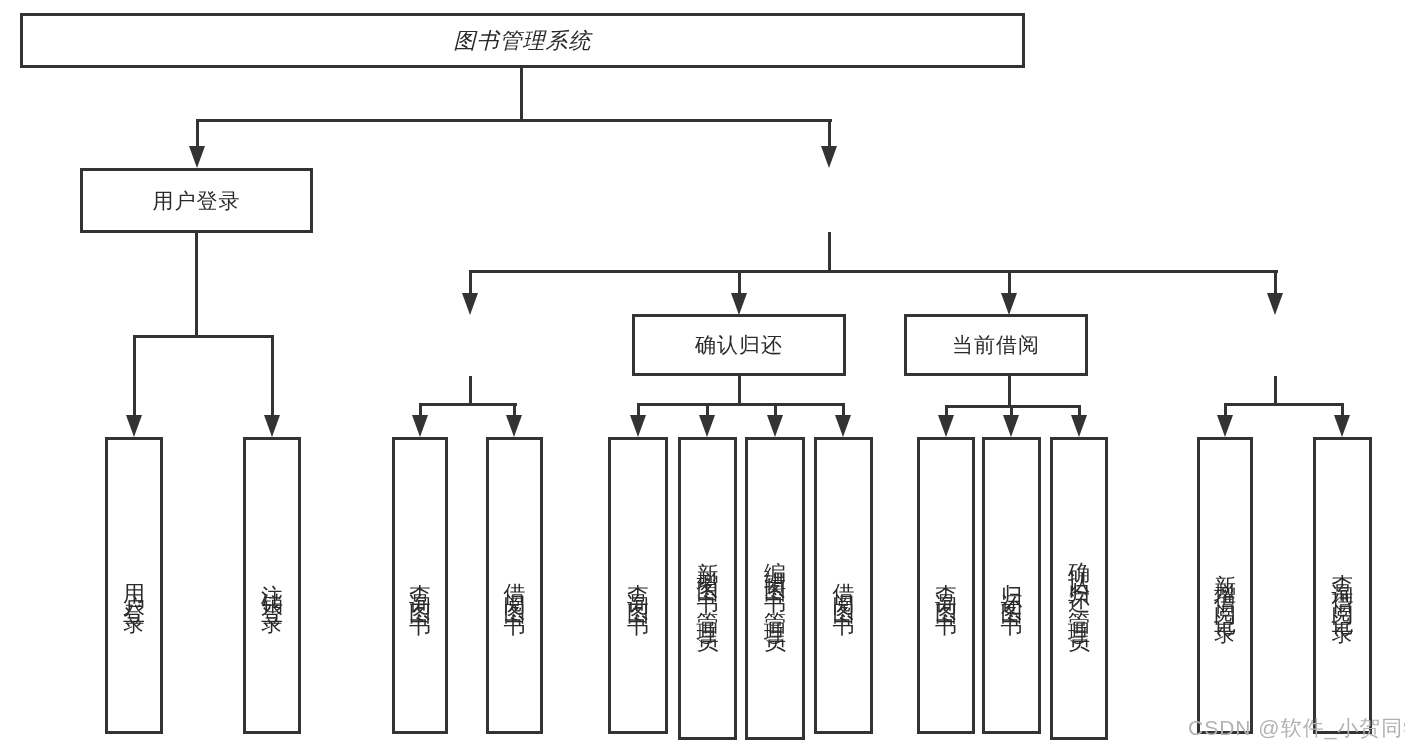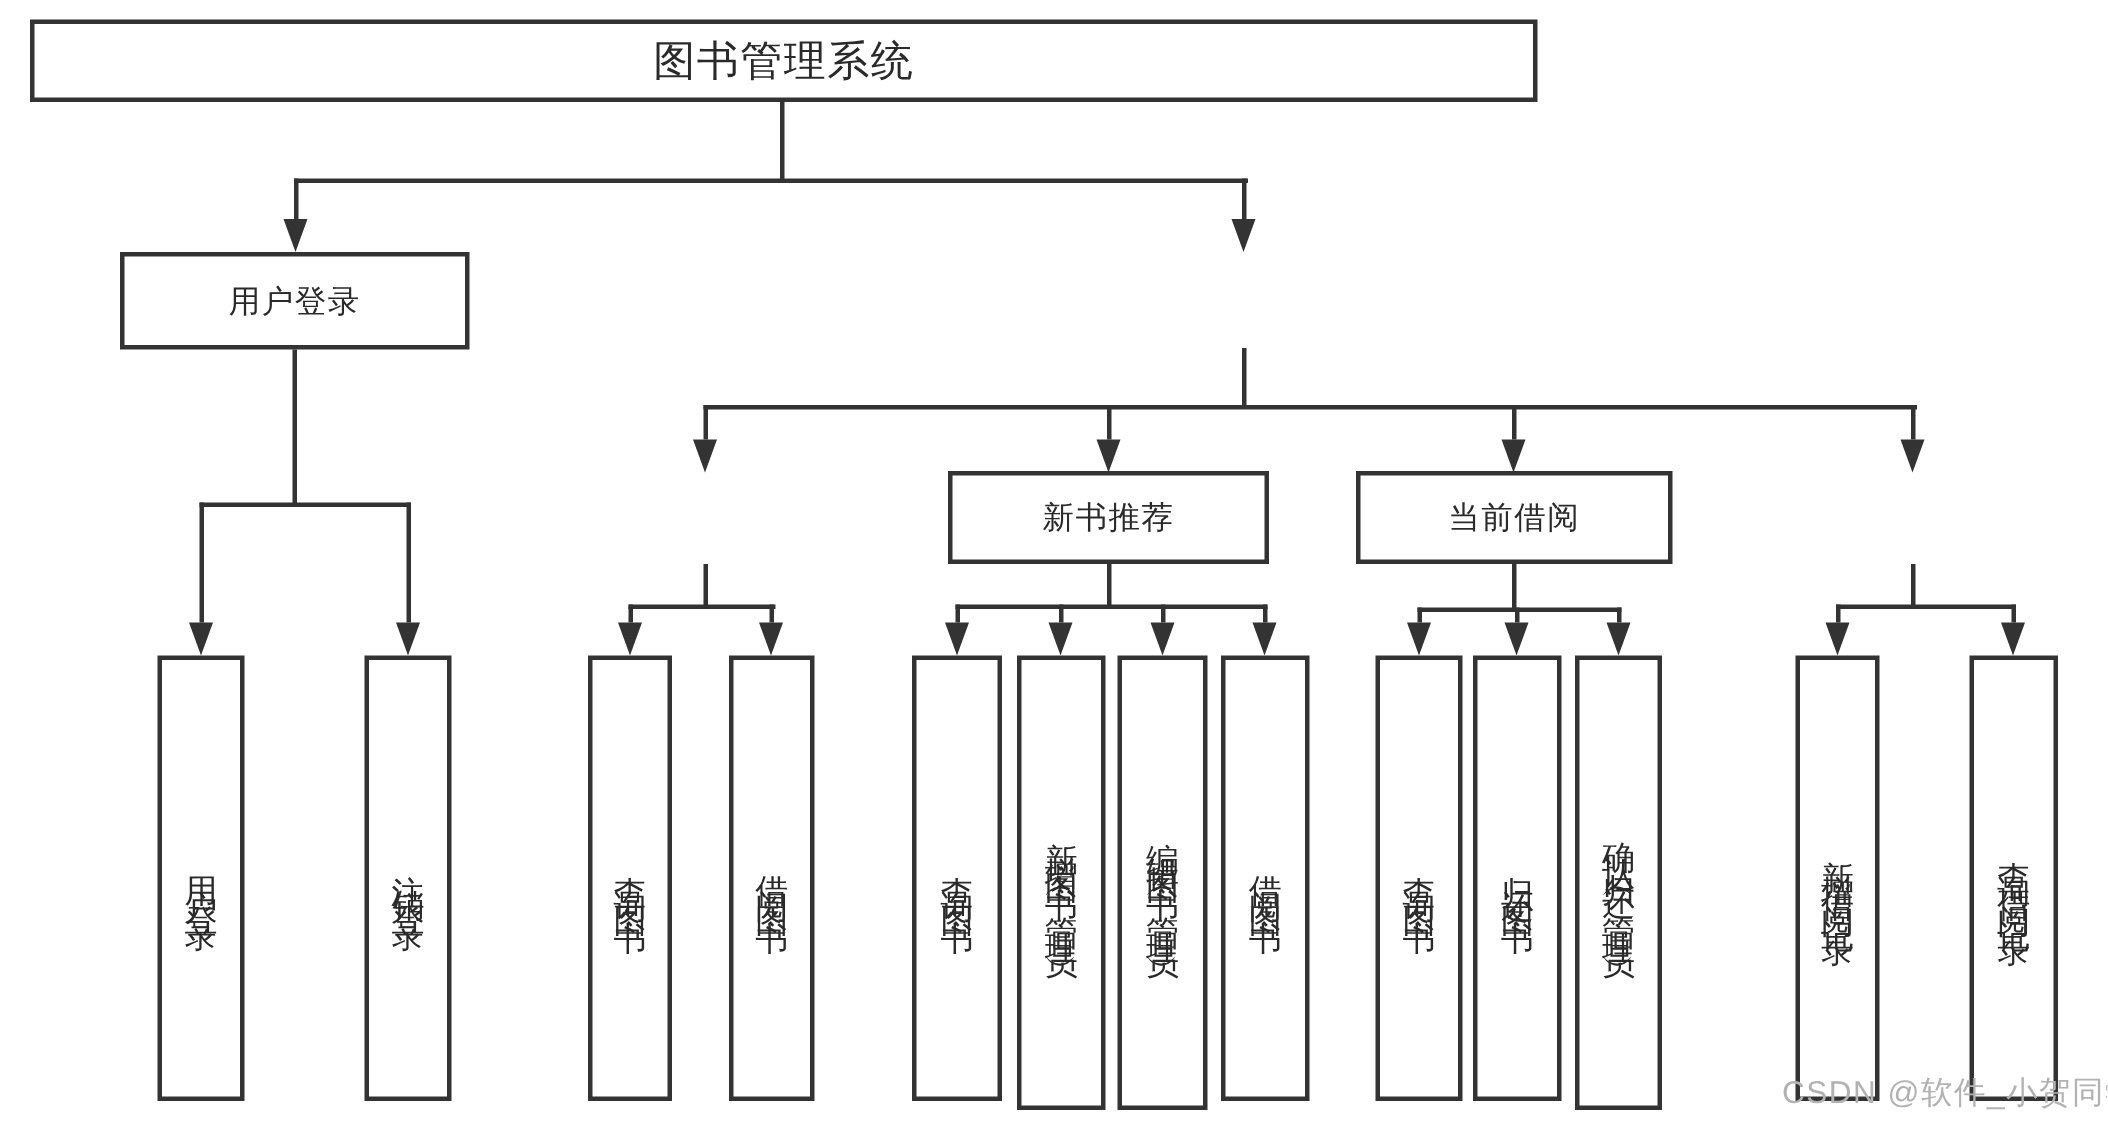--- a/index.html
+++ b/index.html
@@ -11,21 +11,21 @@
   html,body{margin:0;padding:0;background:var(--bg);}
   #chart{
     position:relative;width:1405px;height:747px;background:var(--bg);
     font-family:"Liberation Sans", sans-serif;color:var(--text);overflow:hidden;
   }
   .hnode{
     position:absolute;box-sizing:border-box;border:3px solid var(--line);
     background:var(--bg);display:flex;align-items:center;justify-content:center;
     font-size:21px;letter-spacing:1px;white-space:nowrap;
   }
-  .hnode.root{font-size:28px;}
+  .hnode.root{font-size:22px;font-style:italic;}
   .vnode{
     position:absolute;box-sizing:border-box;border:3px solid var(--line);
     background:var(--bg);display:flex;align-items:center;justify-content:center;
   }
   .vtext{
     writing-mode:vertical-lr;text-orientation:mixed;
     font-size:22px;line-height:1;letter-spacing:10px;
   }
   .vl,.hl{position:absolute;background:var(--line);}
   .arrow{
@@ -65,22 +65,22 @@
   <div class="hl" style="left:469px;top:270px;width:809px;height:3px;"></div>
   <div class="vl" style="left:469px;top:270px;width:3px;height:23px;"></div>
   <div class="arrow" style="left:462px;top:293px;"></div>
   <div class="vl" style="left:738px;top:270px;width:3px;height:23px;"></div>
   <div class="arrow" style="left:731px;top:293px;"></div>
   <div class="vl" style="left:1008px;top:270px;width:3px;height:23px;"></div>
   <div class="arrow" style="left:1001px;top:293px;"></div>
   <div class="vl" style="left:1274px;top:270px;width:3px;height:23px;"></div>
   <div class="arrow" style="left:1267px;top:293px;"></div>
 
-  <div class="hnode" style="left:632px;top:314px;width:214px;height:62px;">新书推荐</div>
-  <div class="hnode" style="left:904px;top:314px;width:211px;height:62px;">当前借阅</div>
+  <div class="hnode" style="left:632px;top:314px;width:214px;height:62px;">确认归还</div>
+  <div class="hnode" style="left:904px;top:314px;width:184px;height:62px;">当前借阅</div>
 
   <div class="vl" style="left:469px;top:376px;width:3px;height:30px;"></div>
   <div class="hl" style="left:419px;top:403px;width:98px;height:3px;"></div>
   <div class="vl" style="left:419px;top:403px;width:3px;height:12px;"></div>
   <div class="arrow" style="left:412px;top:415px;"></div>
   <div class="vl" style="left:513px;top:403px;width:3px;height:12px;"></div>
   <div class="arrow" style="left:506px;top:415px;"></div>
 
   <div class="vl" style="left:738px;top:376px;width:3px;height:30px;"></div>
   <div class="hl" style="left:637px;top:403px;width:208px;height:3px;"></div>

